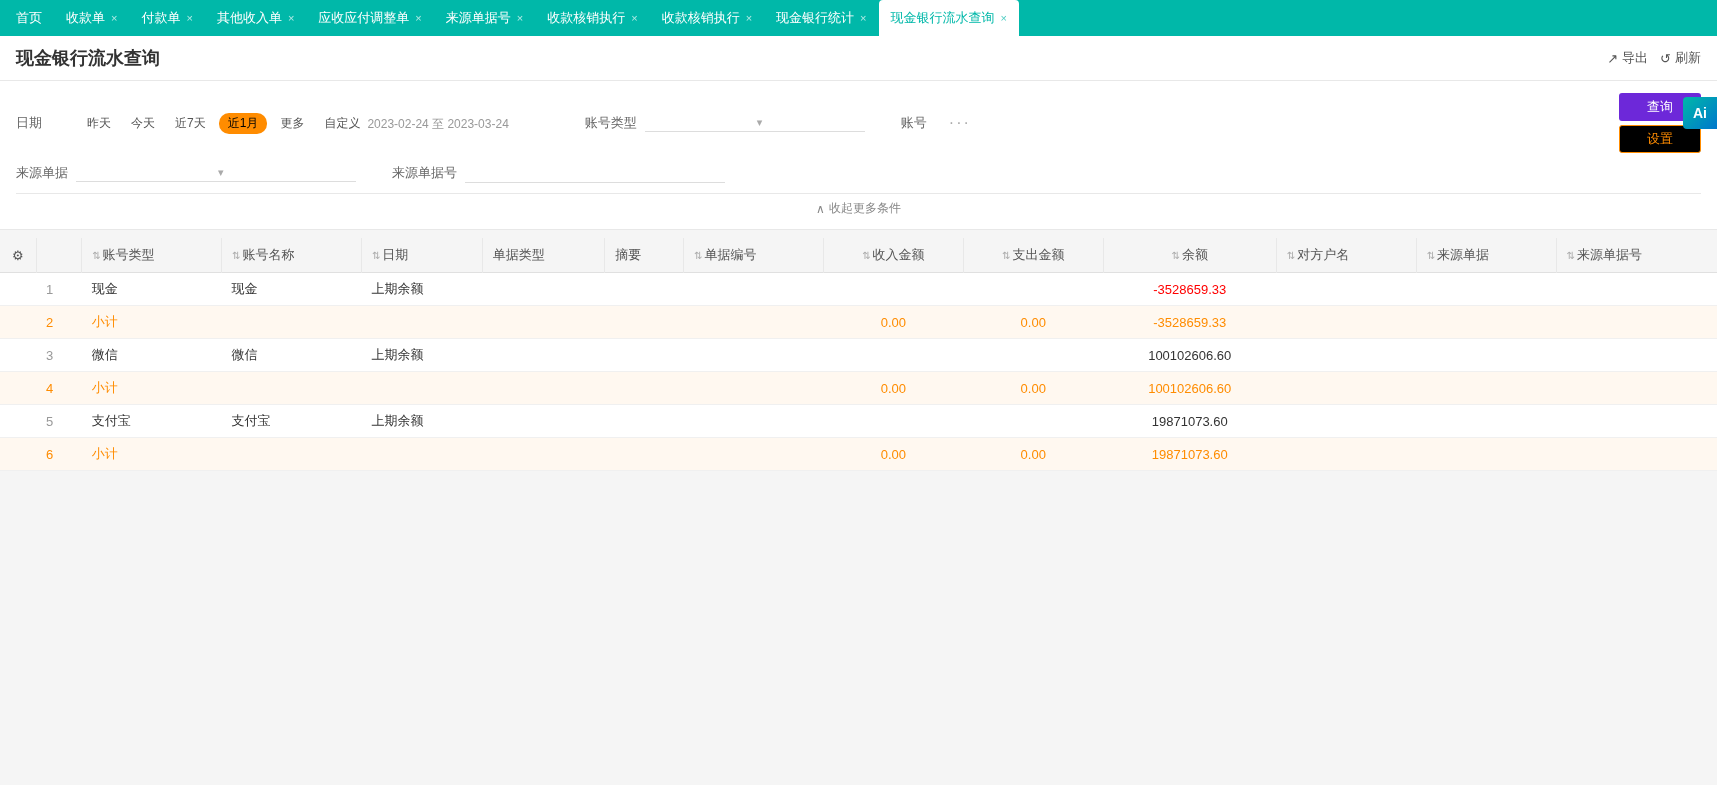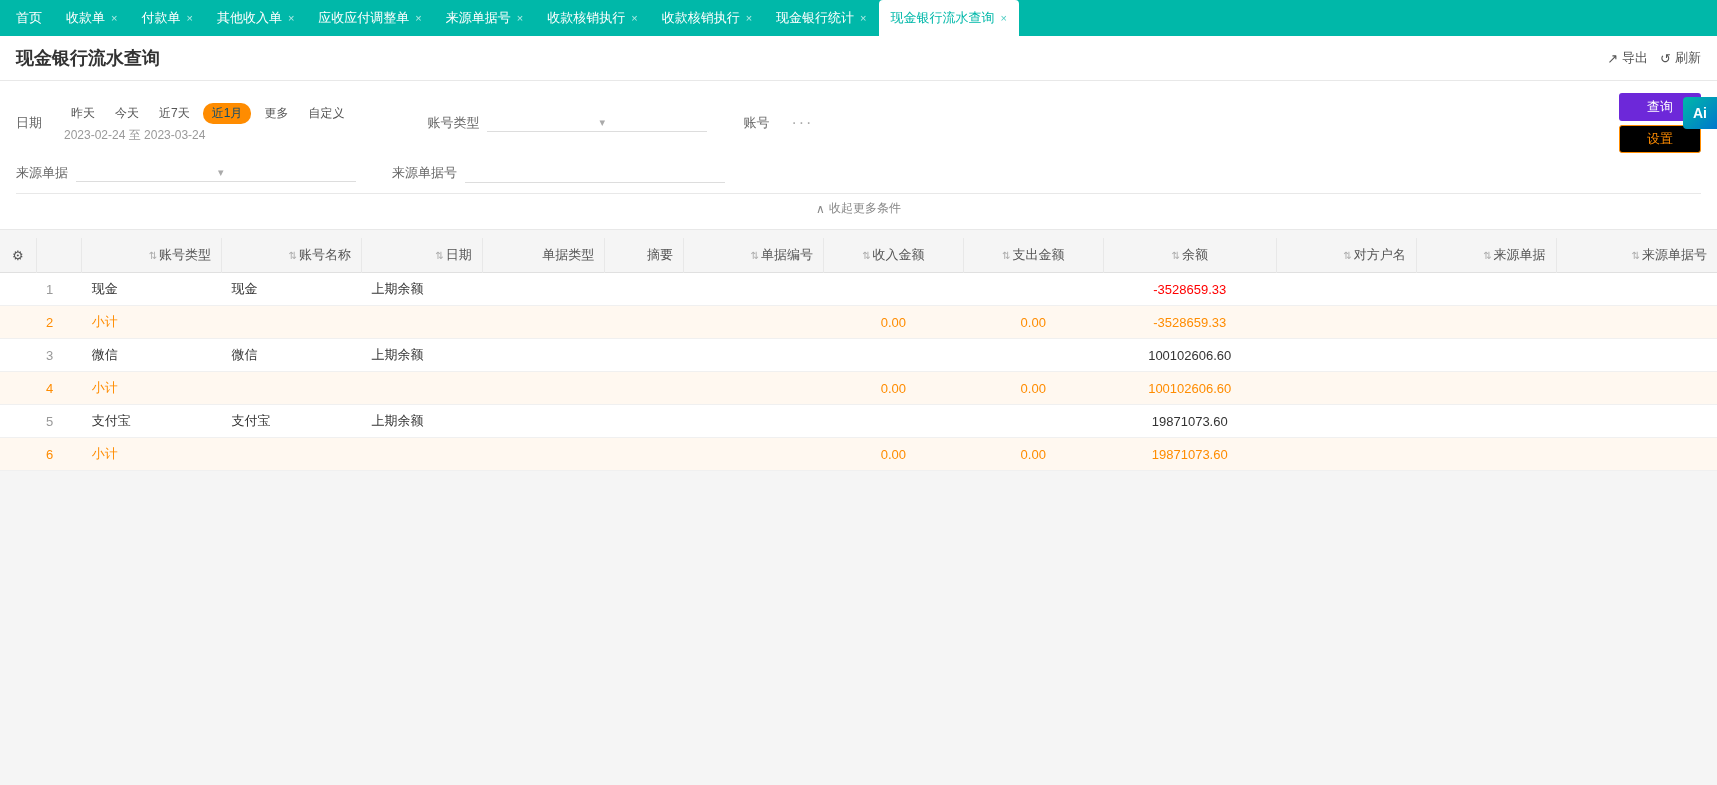--- a/index.html
+++ b/index.html
@@ -76,38 +76,39 @@
       gap: 16px;
       margin-bottom: 10px;
     }
     .filter-label {
       color: #666;
       white-space: nowrap;
       min-width: 40px;
     }
     .date-range-group {
       display: flex;
-      flex-direction: column;
+      flex-direction: row;
+      margin-left: 16px;
     }
     .date-buttons {
       display: flex;
       gap: 6px;
       align-items: center;
     }
     .date-btn {
       padding: 1px 6px;
       border-radius: 3px;
       cursor: pointer;
       font-size: 12px;
       color: #555;
       border: 1px solid transparent;
     }
     .date-btn.active {
       background: #ff8c00;
-      color: #0c4a6e;
+      color: #000000;
       border-radius: 10px;
       padding: 1px 8px;
     }
     .date-range-text {
       font-size: 12px;
       color: #999;
       margin-top: 3px;
     }
     .filter-select {
       display: flex;
@@ -184,21 +185,21 @@
     table {
       width: 100%;
       border-collapse: collapse;
     }
     thead tr {
       background: #f5f5f5;
       border-bottom: 1px solid #e0e0e0;
     }
     thead th {
       padding: 8px 10px;
-      text-align: right;
+      text-align: left;
       font-weight: normal;
       color: #555;
       white-space: nowrap;
       border-right: 1px solid #e8e8e8;
       font-size: 13px;
     }
     thead th:last-child { border-right: none; }
     .sort-icon { color: #aaa; font-size: 10px; margin-right: 2px; }
     tbody tr { border-bottom: 1px solid #f0f0f0; }
     tbody td {

